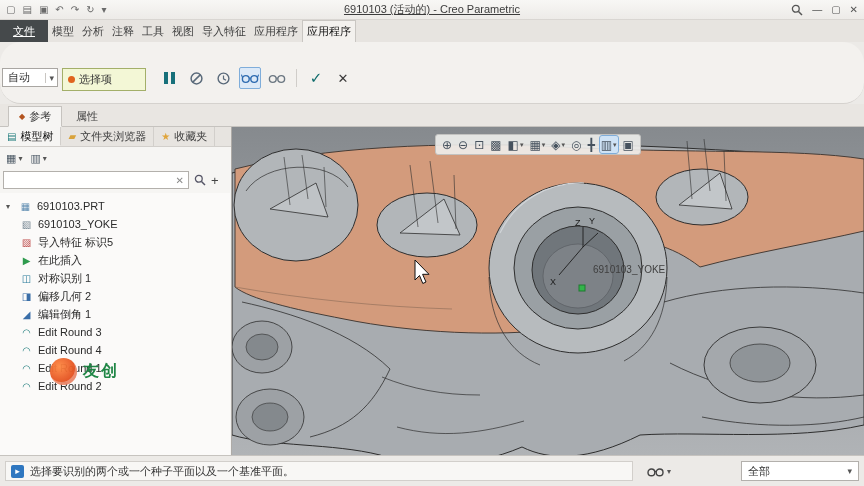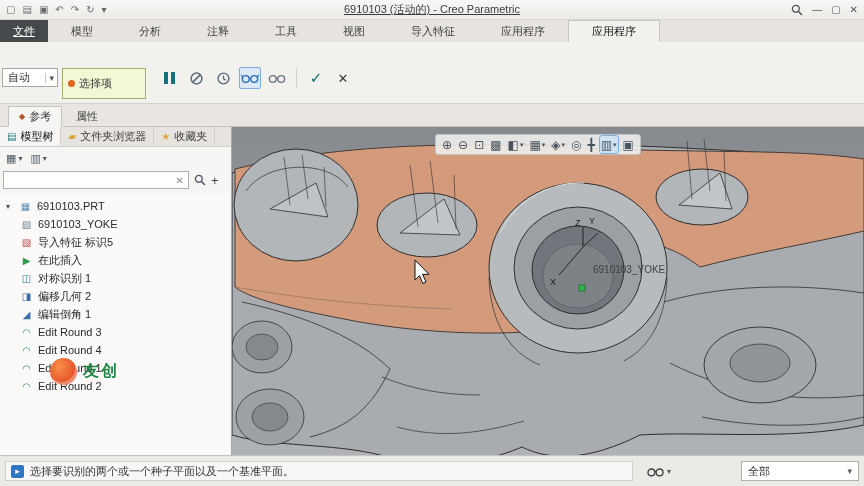--- a/index.html
+++ b/index.html
@@ -11,30 +11,30 @@
 .titlebar{position:absolute;left:0;top:0;width:864px;height:20px;
   background:linear-gradient(#f8f7f5,#edebe8);border-bottom:1px solid #d9d6d2;
   display:flex;align-items:center;padding:0 6px;}
 .qicons{display:flex;gap:7px;color:#6a6a6a;font-size:10px;z-index:2;}
 .qicons span{cursor:default;}
 .apptitle{position:absolute;left:0;right:0;text-align:center;font-size:11px;color:#3c3c3c;text-decoration:underline;}
 .wincontrols{margin-left:auto;display:flex;gap:9px;align-items:center;color:#555;z-index:2;font-size:10px;}
 
 
 .tabsrow{position:absolute;top:20px;left:0;width:864px;height:22px;background:#e7e4e0;display:flex;align-items:stretch;}
-.rtab{height:22px;line-height:22px;padding:0 23px;color:#3f3f3f;white-space:nowrap;}
+.rtab{height:22px;line-height:22px;padding:0 4px;color:#3f3f3f;white-space:nowrap;}
 .rtab.file{background:#45494b;color:#fff;padding:0 13px;text-decoration:underline;}
 .rtab.active{background:#f3f1ee;border:1px solid #c9c6c2;border-bottom:none;color:#111;line-height:20px;}
 
 
-.ribbonbody{position:absolute;top:42px;left:0;width:864px;height:62px;background:#f3f1ee;border-bottom:1px solid #d5d2ce;}
+.ribbonbody{position:absolute;top:42px;left:0;width:864px;height:62px;background:#f3f1ee;border-bottom:1px solid #d5d2ce;border-radius:21px;}
 .combo{position:absolute;left:2px;top:26px;width:56px;height:19px;background:#fff;border:1px solid #a9a6a2;
   display:flex;align-items:center;padding-left:5px;}
 .combo .caret{margin-left:auto;border-left:1px solid #c9c6c2;padding:0 3px;color:#555;font-size:9px;}
-.collector{position:absolute;left:62px;top:26px;width:84px;height:31px;background:#f3f7d6;border:1px solid #a3af69;
+.collector{position:absolute;left:62px;top:26px;width:84px;height:23px;background:#f3f7d6;border:1px solid #a3af69;
   display:flex;align-items:center;gap:4px;padding-left:5px;}
 .dot{width:7px;height:7px;border-radius:50%;background:#e0641e;flex:0 0 auto;}
 .dashicons{position:absolute;left:158px;top:24px;height:24px;display:flex;gap:5px;align-items:center;}
 .dbtn{min-width:22px;height:22px;display:flex;align-items:center;justify-content:center;border:1px solid transparent;border-radius:2px;}
 .dbtn.activeblue{background:#dce9f7;border-color:#7fadda;}
 .pausewrap{display:flex;gap:3px;align-items:center;justify-content:center;width:20px;height:22px;}
 .pbar{width:4px;height:12px;background:#17707a;}
 .dsep{width:1px;height:18px;background:#d0cdc9;margin:0 3px;}
 .okbtn{color:#0e6b6b;font-size:15px;font-weight:bold;}
 .cancelbtn{color:#3a3a3a;font-size:13px;font-weight:bold;}

